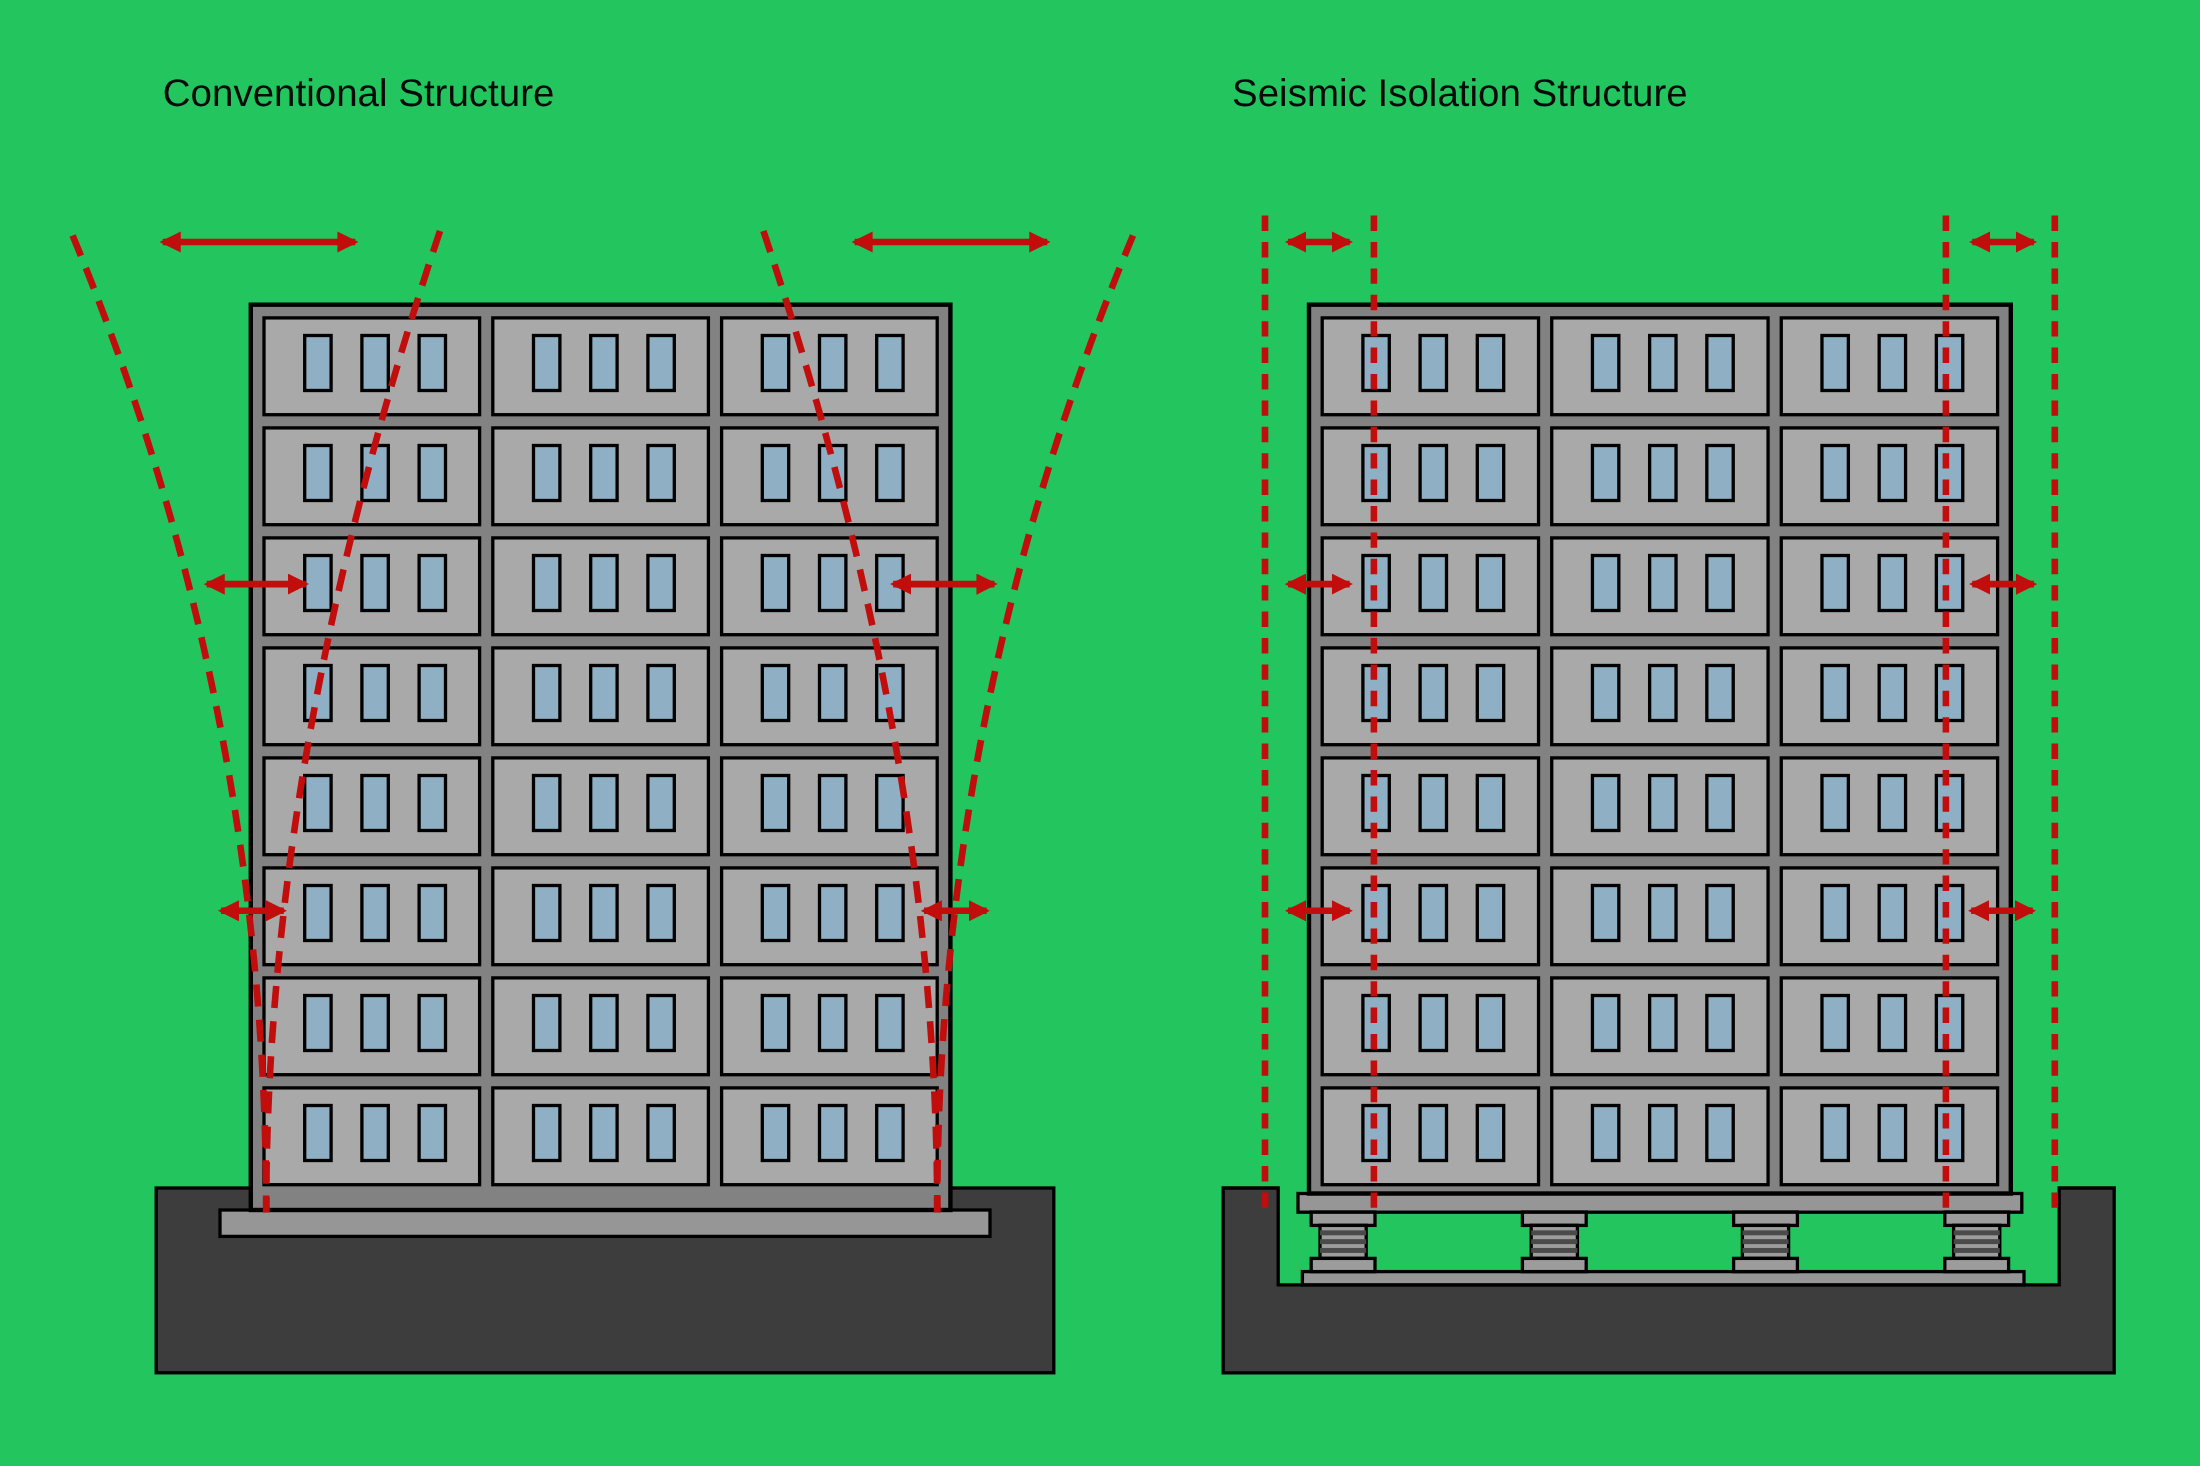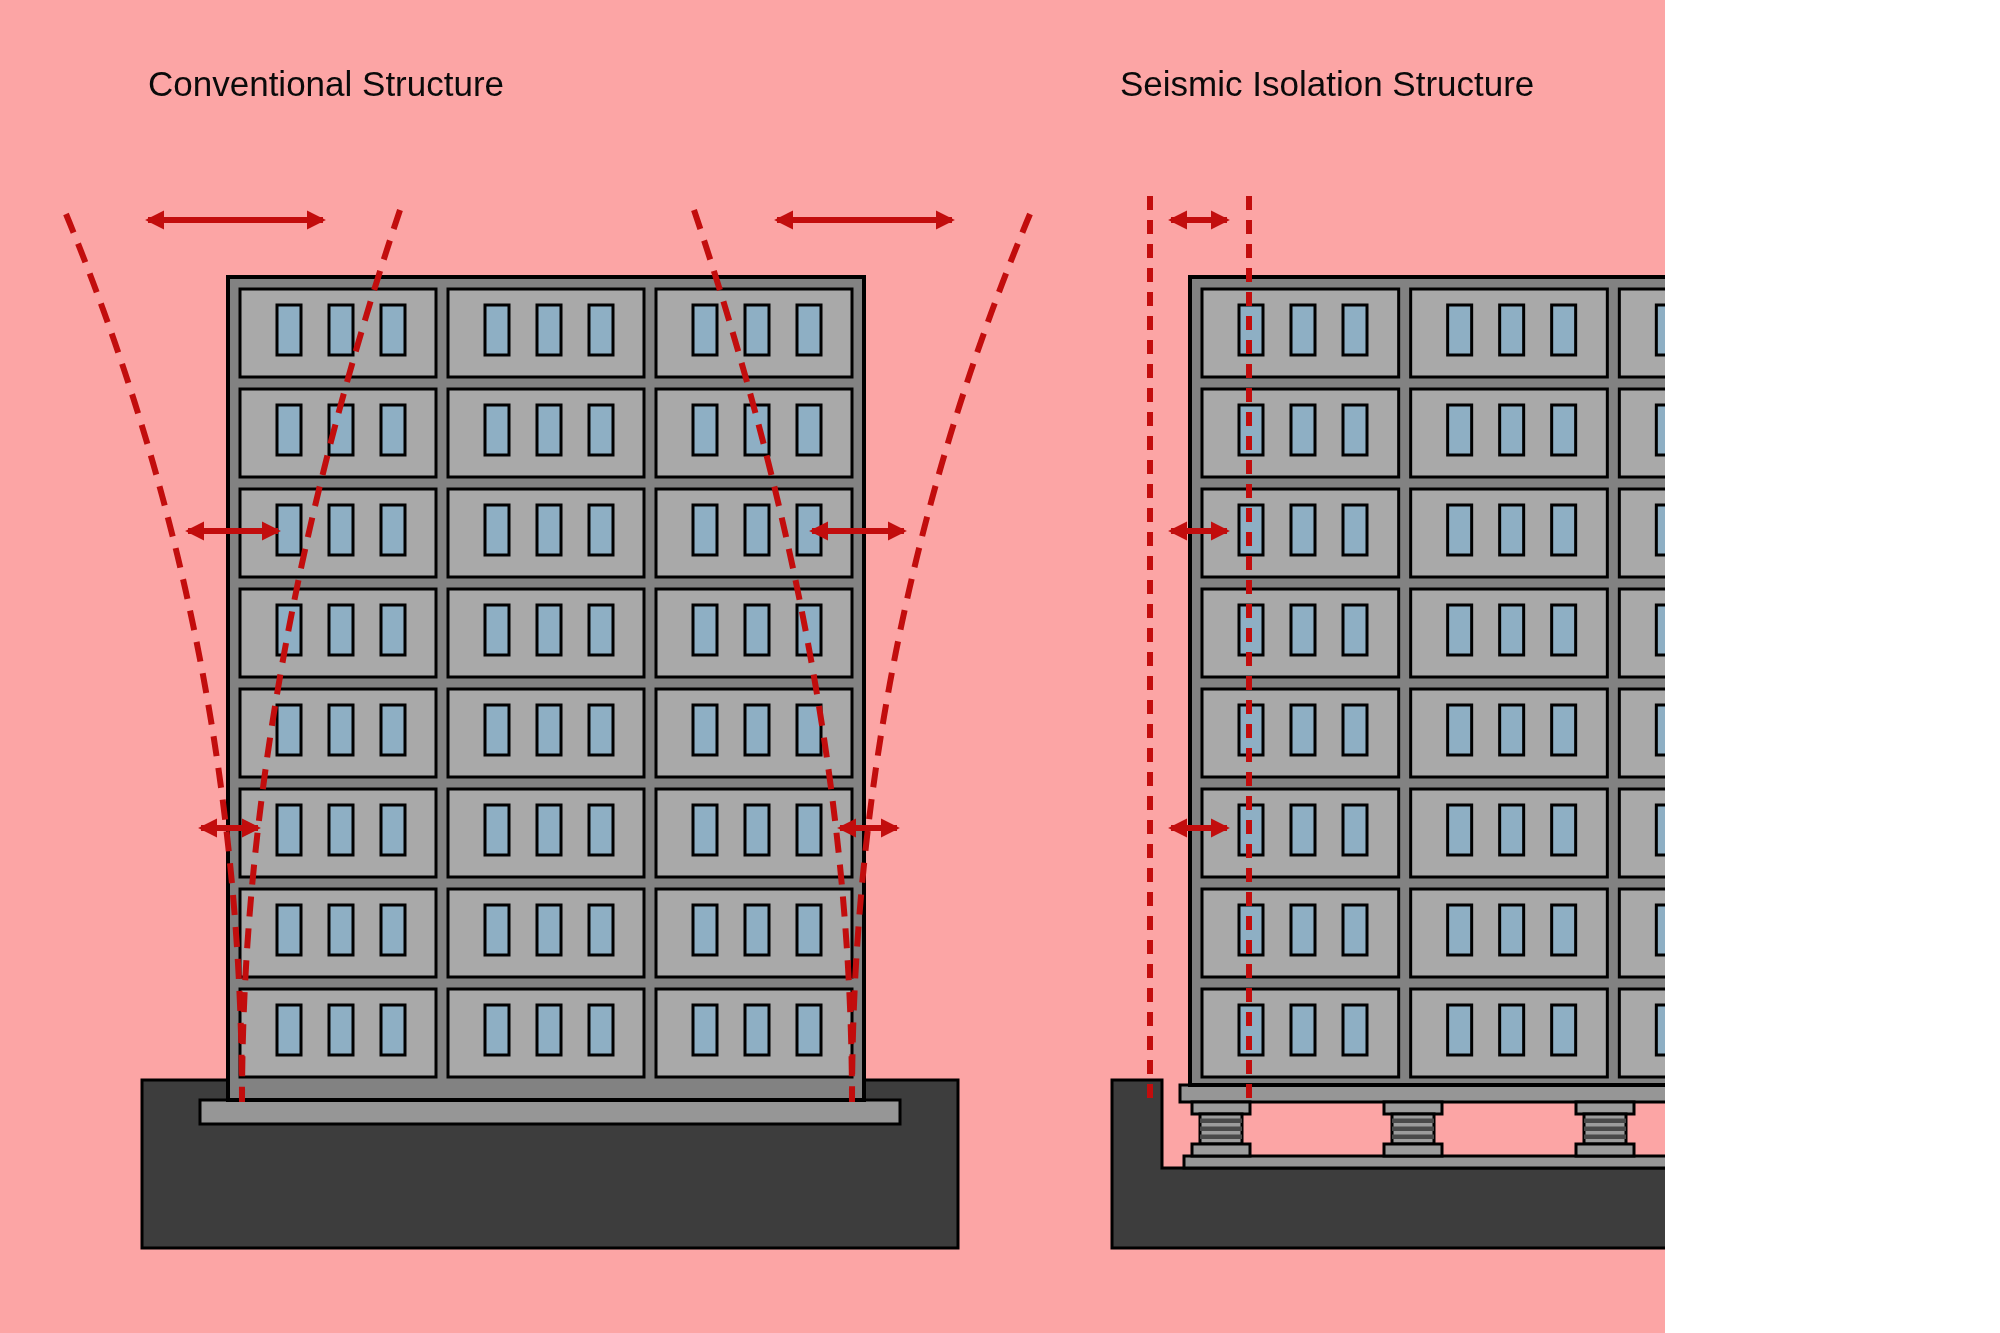--- a/index.html
+++ b/index.html
@@ -1,19 +1,19 @@
 <!DOCTYPE html>
 <html style="--red: #c20d0d; --title-color: #0a0a0a;"><head>
 <meta charset="utf-8">
 <style>
   html,body{margin:0;padding:0;background:#fff;}
   .canvas{
     position:relative;
-    width:1665px;height:1333px;
-    background:#fca5a5;
+    width:2000px;height:1333px;
+    background:#22c55e;
     font-family:"Liberation Sans", sans-serif;
     overflow:hidden;
   }
   #diagram-svg{position:absolute;left:0;top:0;width:2000px;height:1333px;}
   .title-text{
     font-family:"Liberation Sans", sans-serif;
     font-size:35px;
     fill:var(--title-color,#0a0a0a);
   }
   .red-fill{fill:var(--red,#c20d0d);}

